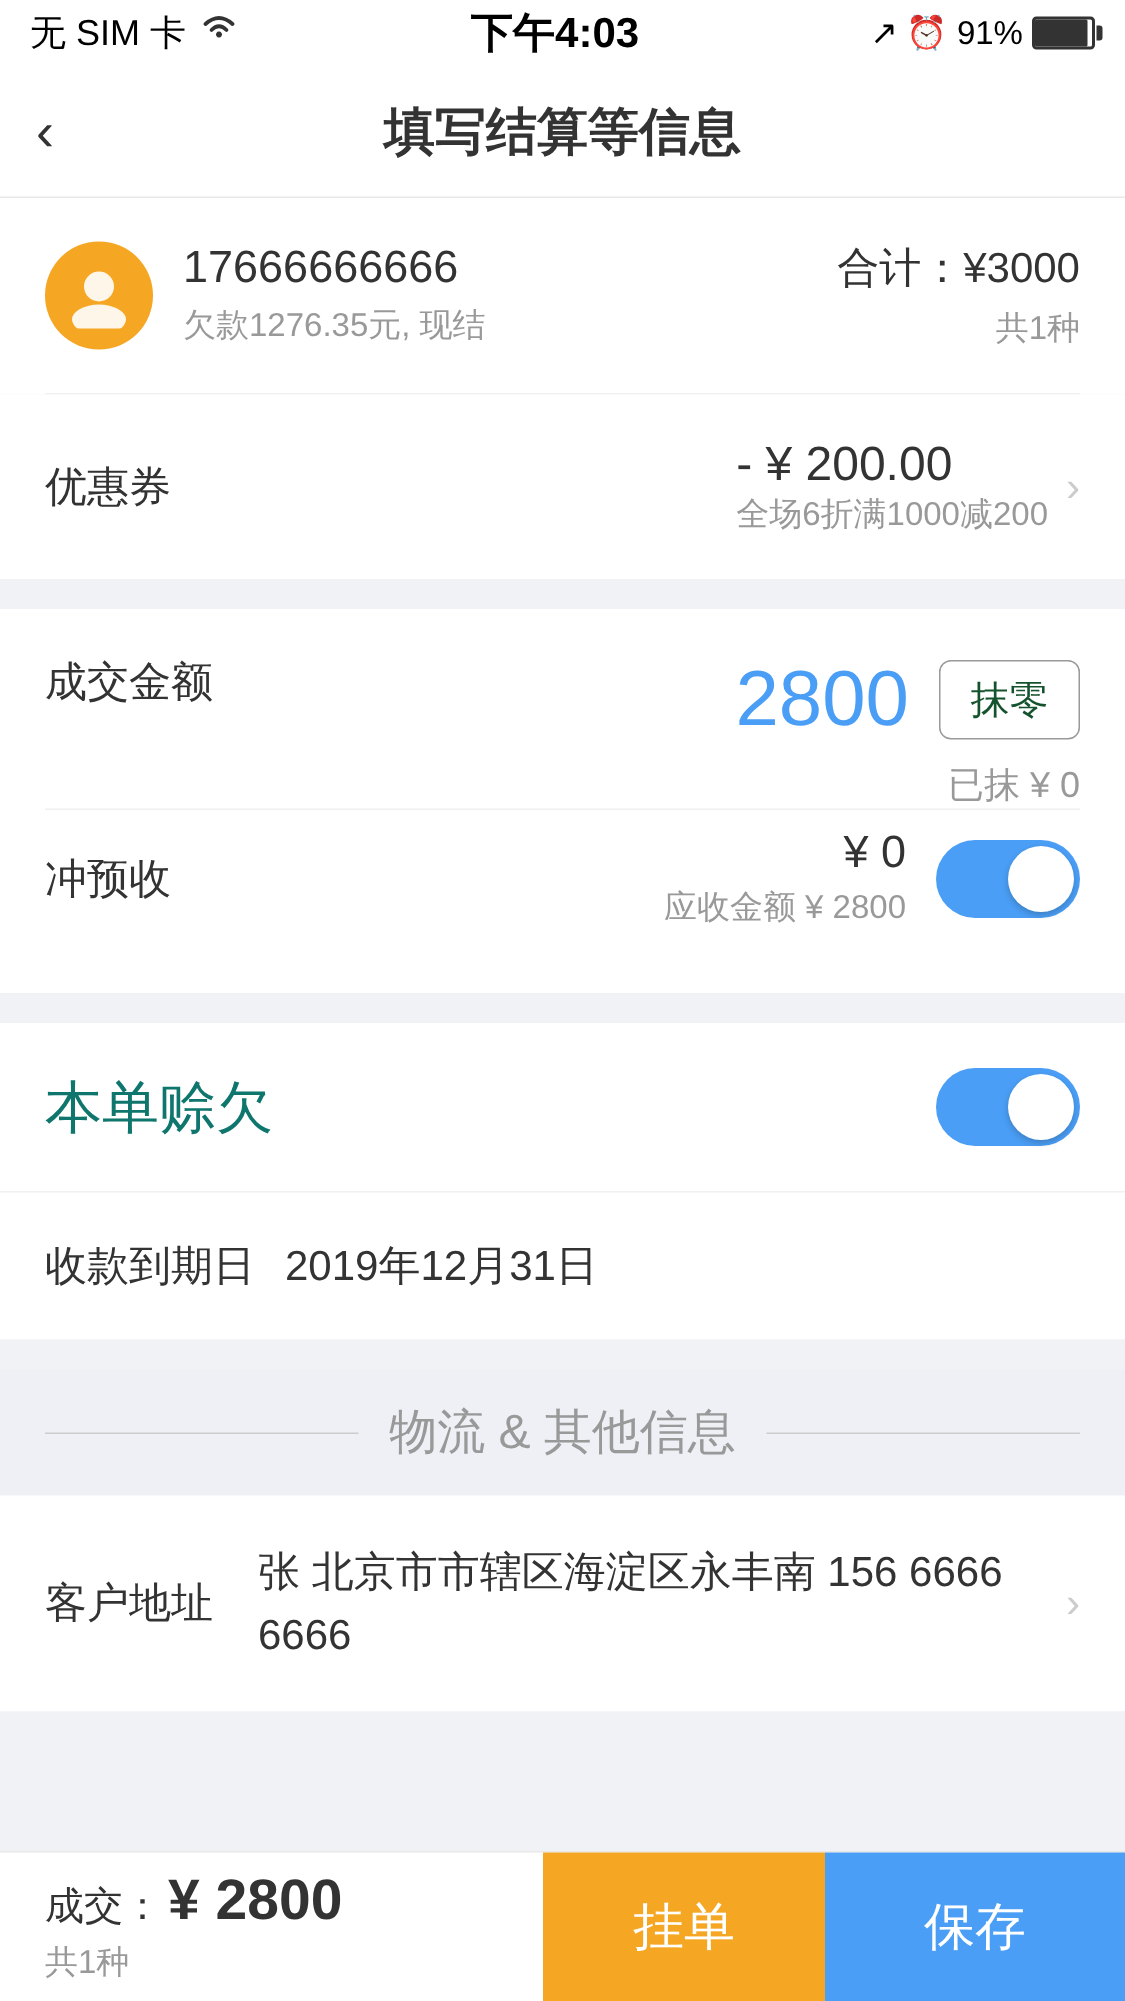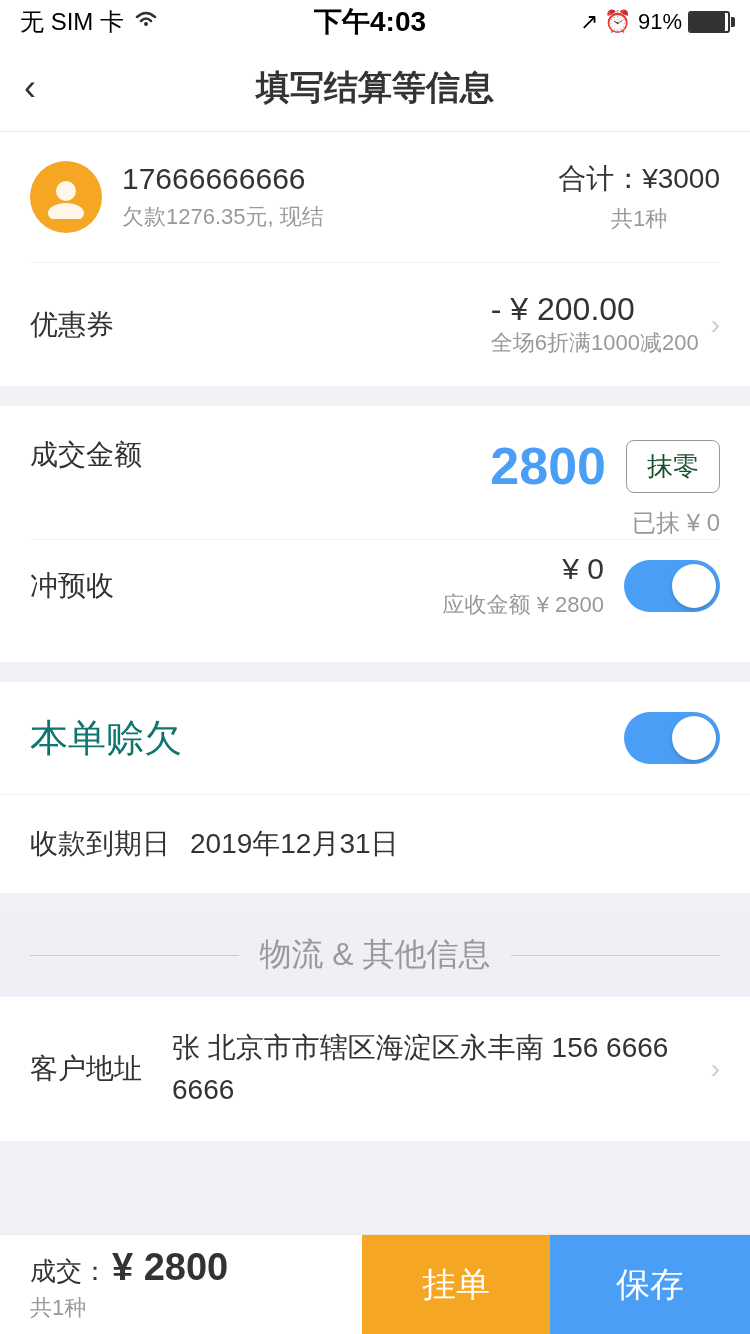--- a/index.html
+++ b/index.html
@@ -92,21 +92,21 @@
       height: 72px;
       border-radius: 50%;
       background: #f5a623;
       display: flex;
       align-items: center;
       justify-content: center;
     }
     .customer-info {}
     .customer-phone { font-size: 30px; font-weight: 500; color: #333; }
     .customer-debt { font-size: 22px; color: #999; margin-top: 6px; }
-    .customer-right { text-align: center; }
+    .customer-right { text-align: right; }
     .total-amount { font-size: 28px; color: #333; }
     .total-count { font-size: 22px; color: #999; margin-top: 6px; }
 
     
     .coupon-row {
       display: flex;
       align-items: center;
       justify-content: space-between;
       padding: 28px 0;
     }
@@ -122,21 +122,21 @@
       padding: 30px;
     }
     .amount-row {
       display: flex;
       align-items: flex-start;
       justify-content: space-between;
       margin-bottom: 10px;
     }
     .amount-label { font-size: 28px; color: #333; }
     .amount-right { display: flex; align-items: center; gap: 20px; }
-    .amount-value { font-size: 52px; font-weight: 700; color: #4a9ef5; }
+    .amount-value { font-size: 52px; font-weight: 400; color: #4a9ef5; }
     .round-btn {
       border: 1px solid #999;
       border-radius: 8px;
       padding: 8px 20px;
       font-size: 26px;
       color: #14532d;
       background: #fff;
       cursor: pointer;
     }
     .amount-erased { font-size: 24px; color: #999; text-align: right; }

